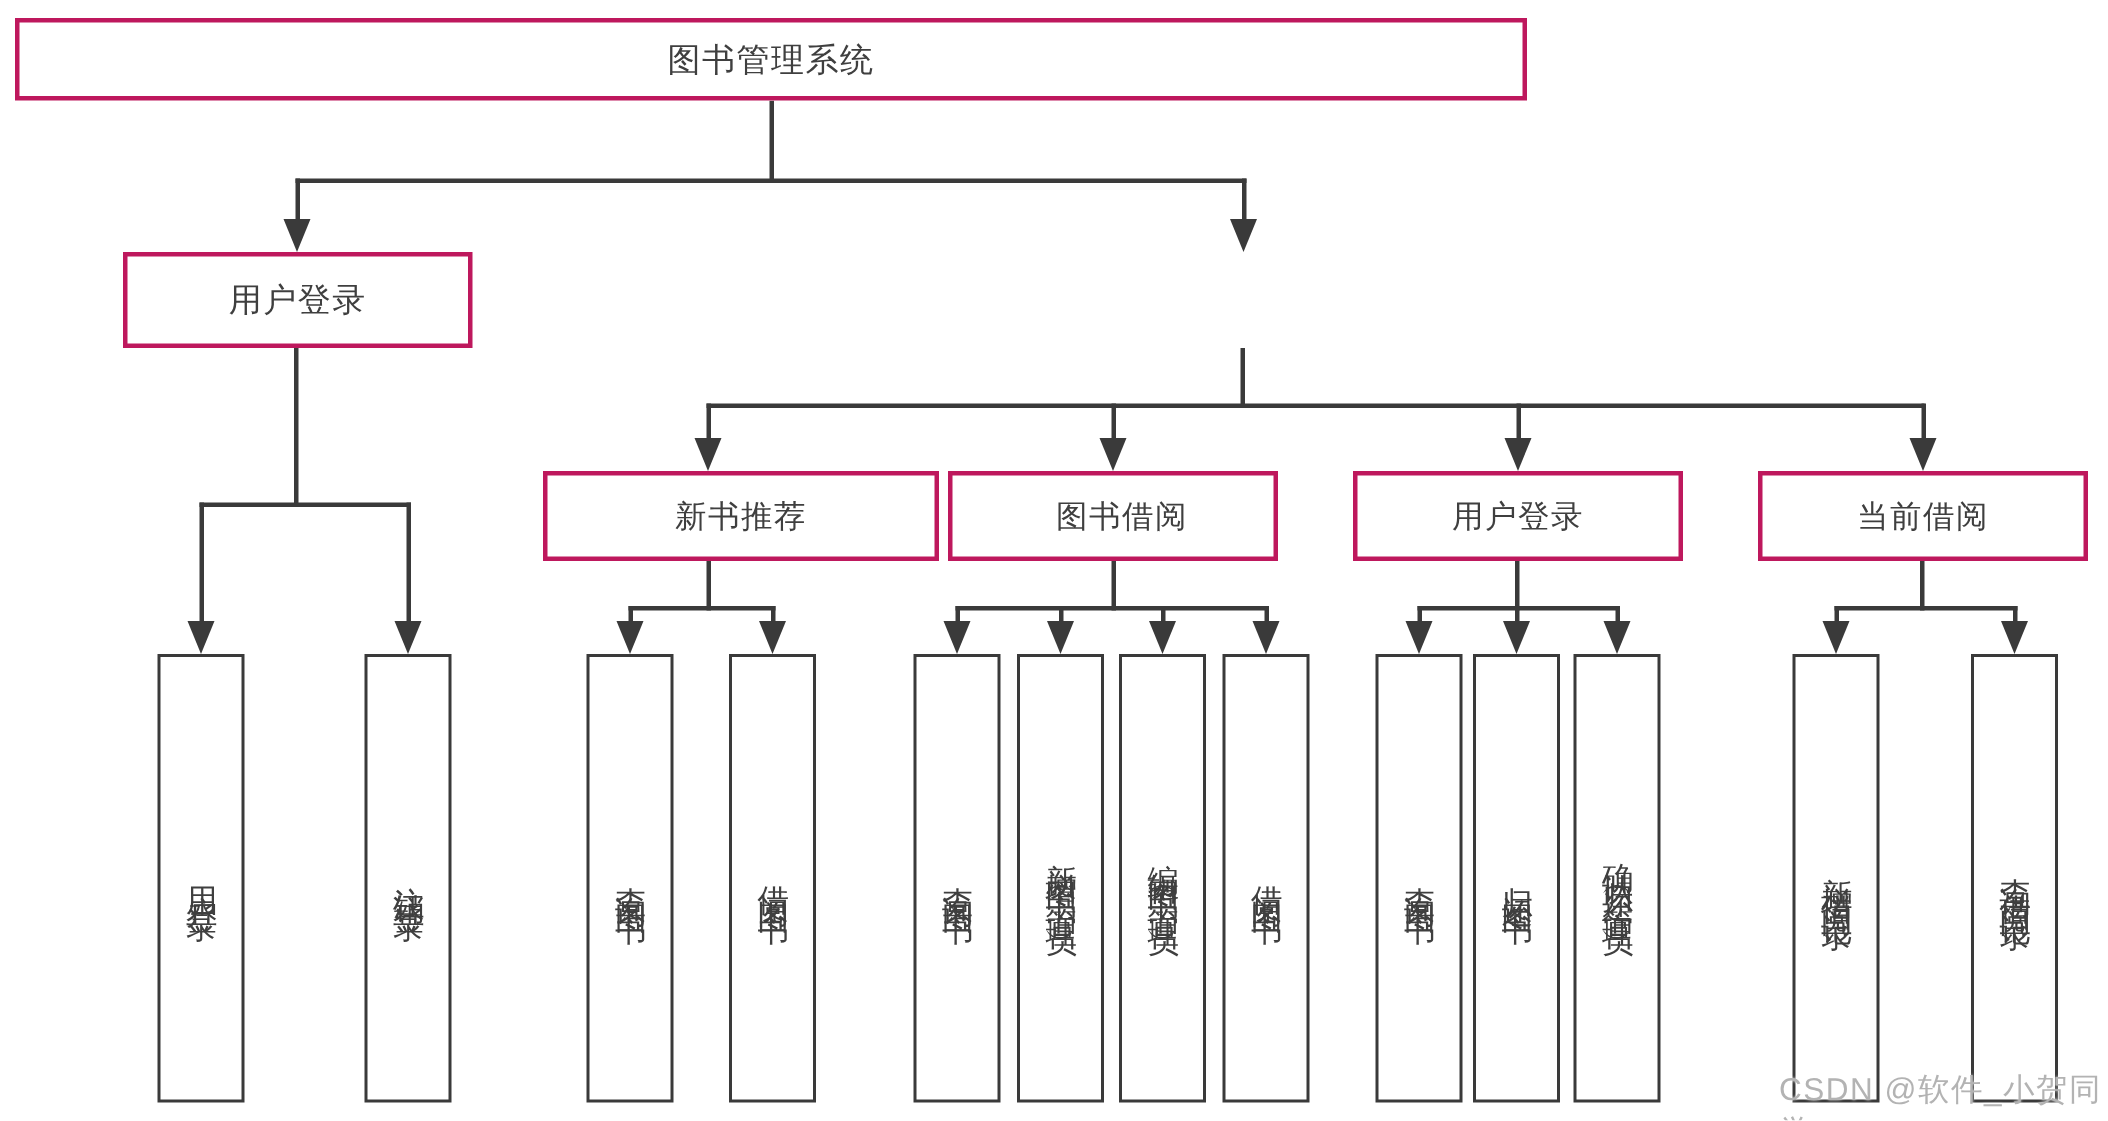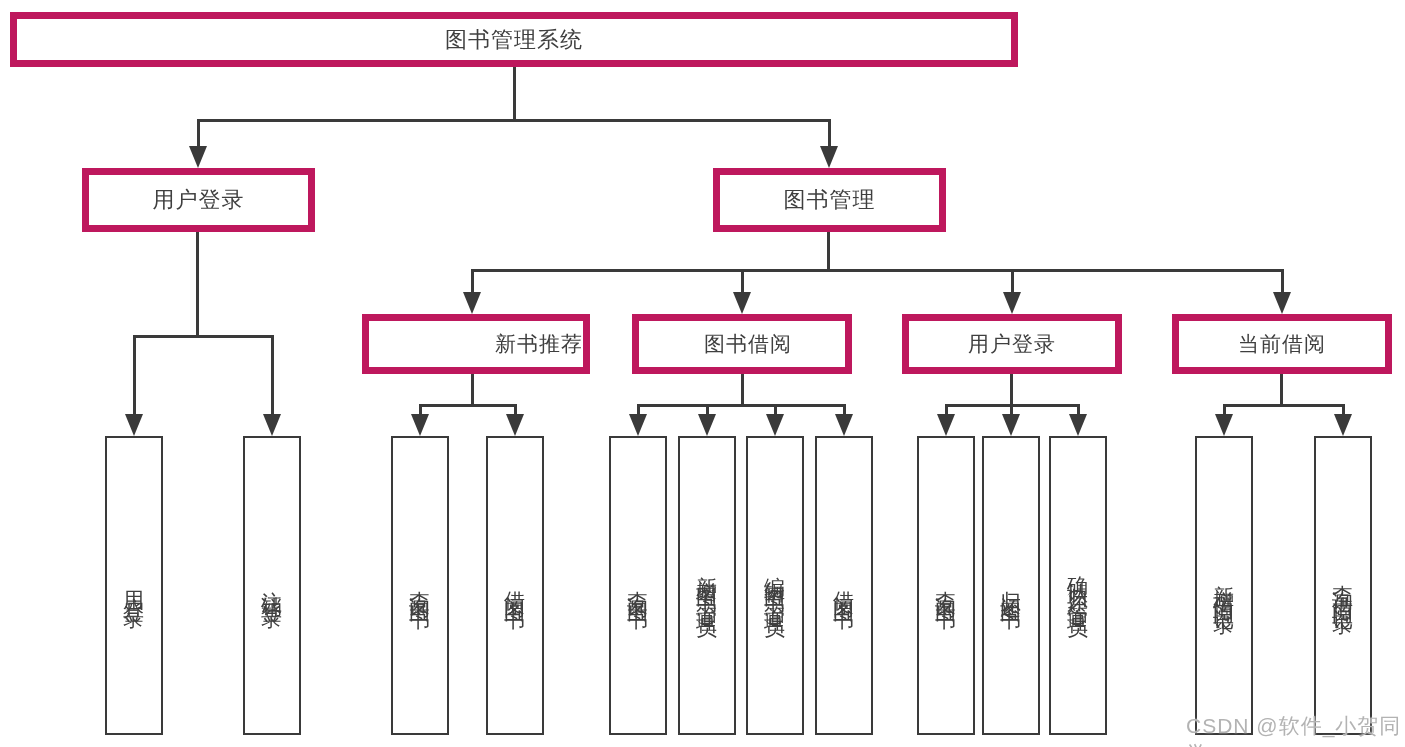--- a/index.html
+++ b/index.html
@@ -2,21 +2,21 @@
 <html><head>
 <meta charset="utf-8">
 <style>
   html,body{margin:0;padding:0;background:#ffffff;}
   #canvas{
     position:relative;width:1405px;height:747px;background:#ffffff;
     font-family:"Liberation Sans","DejaVu Sans",sans-serif;overflow:hidden;
   }
   .box{
     position:absolute;box-sizing:border-box;background:#ffffff;
-    border:7px solid #be185d;display:flex;align-items:center;justify-content:center;
+    border:3px solid #be185d;display:flex;align-items:center;justify-content:center;
     color:#3f3f3f;font-size:22px;letter-spacing:1px;z-index:2;
   }
   .leaf{
     position:absolute;box-sizing:border-box;background:#ffffff;
     border:2px solid #3a3a3a;display:flex;align-items:center;justify-content:center;
     color:#3f3f3f;font-size:21px;z-index:2;
   }
   .leaf span{
     writing-mode:vertical-rl;text-orientation:mixed;letter-spacing:6px;
     line-height:1;white-space:nowrap;
@@ -38,25 +38,22 @@
 
 <div id="canvas">
 
   <div class="box" style="left:10px;top:12px;width:1008px;height:55px;">
     <span>图书管理系统</span>
   </div>
 
   <div class="box" style="left:82px;top:168px;width:233px;height:64px;">
     <span>用户登录</span>
   </div>
-  <div class="box" style="left:713px;top:168px;width:233px;height:64px;">
-    <span>图书管理</span>
-  </div>
 
-  <div class="box" style="left:362px;top:314px;width:228px;height:60px;font-size:21px;justify-content:flex-end;">
+  <div class="box" style="left:362px;top:314px;width:264px;height:60px;font-size:21px;">
     <span>新书推荐</span>
   </div>
   <div class="box" style="left:632px;top:314px;width:220px;height:60px;font-size:21px;padding-left:12px;">
     <span>图书借阅</span>
   </div>
   <div class="box" style="left:902px;top:314px;width:220px;height:60px;font-size:21px;">
     <span>用户登录</span>
   </div>
   <div class="box" style="left:1172px;top:314px;width:220px;height:60px;font-size:21px;">
     <span>当前借阅</span>

